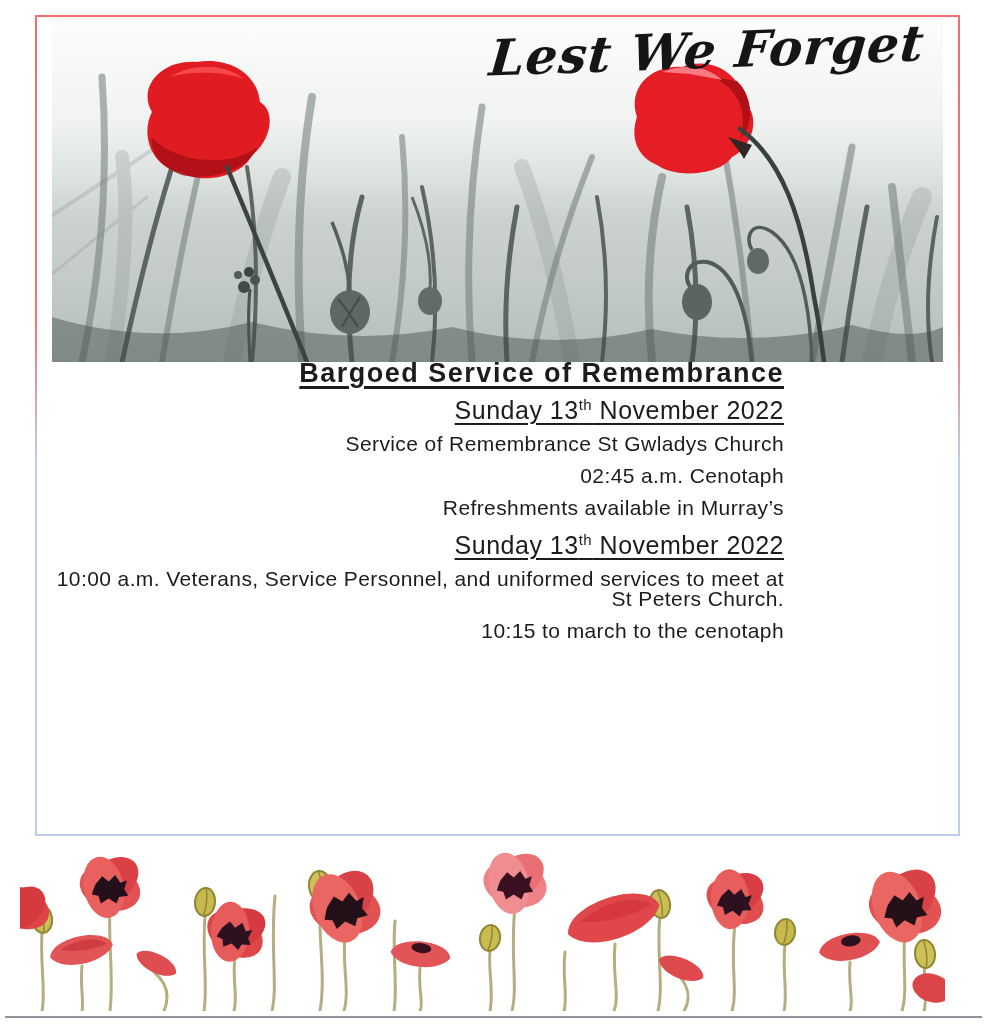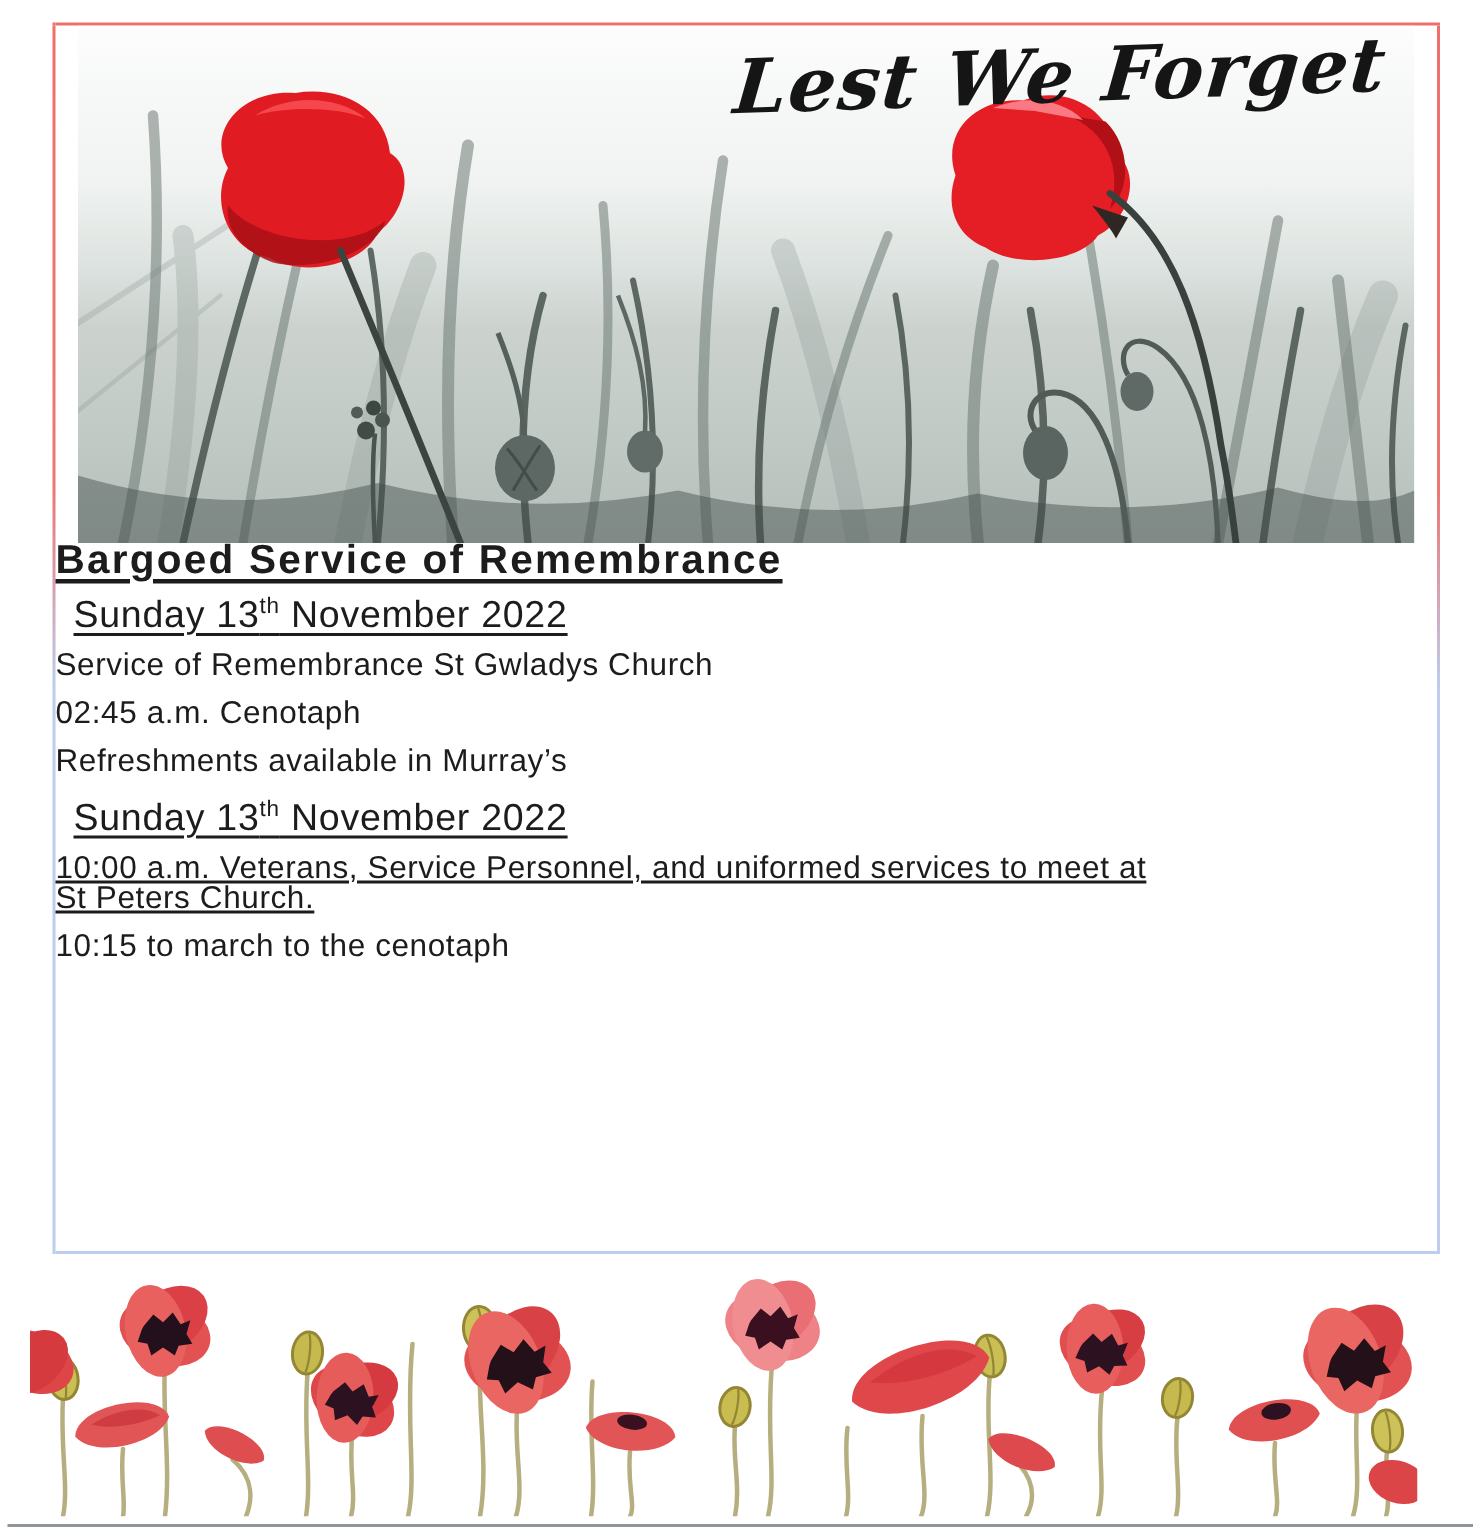--- a/index.html
+++ b/index.html
@@ -24,40 +24,40 @@
     position:absolute;left:430px;top:6px;width:450px;
     text-align:center;
     font-family:"DejaVu Serif",serif;font-style:italic;font-weight:bold;
     font-size:50px;line-height:1.1;color:#151515;
     transform:skewX(-7deg) rotate(-2deg);
     letter-spacing:1px;white-space:nowrap;
   }
   
   .content{
     position:absolute;left:37px;top:356px;width:747px;
-    text-align:left;
-  }
-  .content p{margin:0 16px 12px 0;}
+    text-align:right;
+  }
+  .content p{margin:0 0 12px 0;}
   .heading{
     font-size:27px;font-weight:bold;letter-spacing:1.5px;line-height:34px;
     text-decoration:underline;text-decoration-thickness:2.5px;text-underline-offset:4px;
     margin:0 0 5px 0 !important;
   }
   .heading2{margin-top:26px !important;}
   .date{
     font-size:25px;letter-spacing:0.5px;line-height:30px;
     text-decoration:underline;text-decoration-thickness:2px;text-underline-offset:4px;
     margin:0 0 9px 0 !important;
     padding-left:12px;
   }
   .date sup{font-size:60%;line-height:0;}
   .body-line{
     font-size:21px;letter-spacing:0.4px;line-height:20px;
   }
-  .wrap-line{max-width:918px;margin-left:auto;margin-right:auto;text-decoration:underline;}
+  .wrap-line{max-width:918px;margin-left:auto;margin-right:auto;}
   
   .strip{
     position:absolute;left:20px;top:846px;width:925px;height:165px;overflow:hidden;
   }
   
   .divider{
     position:absolute;left:5px;top:1016px;width:977px;height:2px;background:#90959b;
   }
 </style>
 </head>

